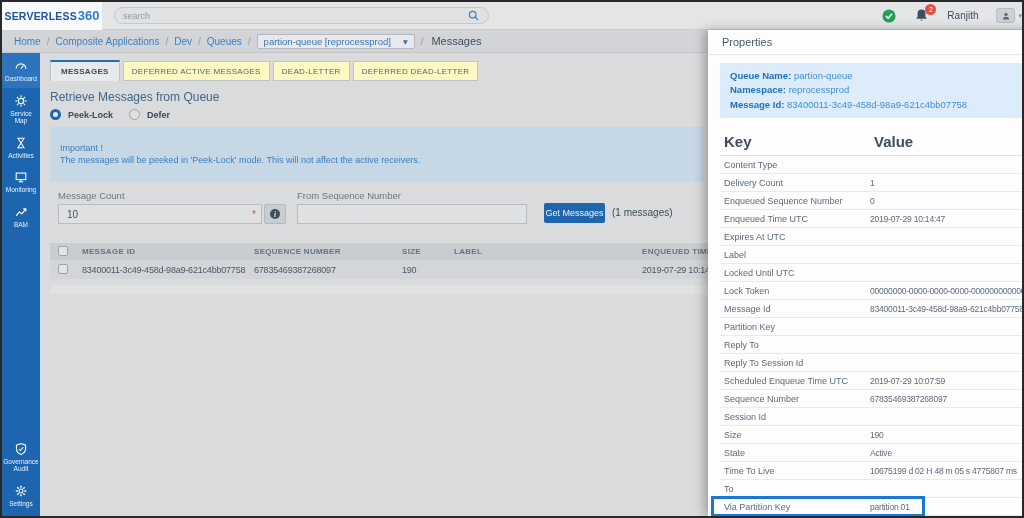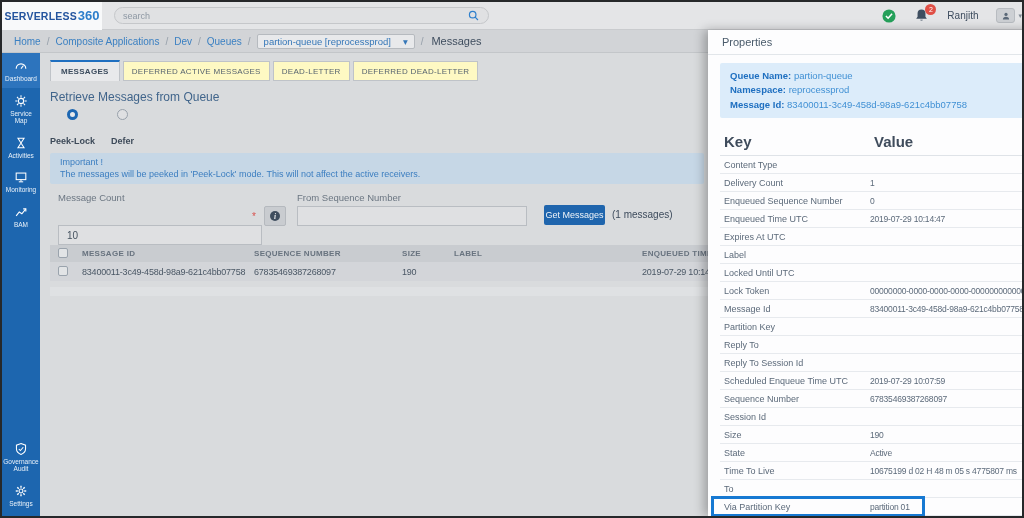--- a/index.html
+++ b/index.html
@@ -39,25 +39,25 @@
   .side-bottom { margin-top:auto; padding-bottom:4px; }
   .side-icon { width:14px; height:14px; display:block; }
 
   
   .content { position:absolute; left:48px; top:51px; right:0; bottom:0; }
   .tabs { display:flex; gap:3px; margin-top:7px; align-items:flex-end; }
   .tab { background:#fef9c3; border:1px solid #bfc3c8; color:#57646f; font-size:8px; letter-spacing:.3px; padding:5px 8px 4px; cursor:pointer; }
   .tab.active { background:#e8e9eb; border-top:2px solid #1f6fc0; border-bottom:none; color:#3c4c5e; font-weight:bold; padding:5px 10px 5px; }
   .section-heading { margin-top:9px; font-size:12px; color:#41658b; }
   .radio-row { margin-top:5px; display:flex; gap:16px; align-items:center; }
-  .radio-opt { display:flex; align-items:center; gap:16px; font-size:9px; font-weight:bold; color:#3d4a59; cursor:pointer;flex-direction:column; }
+  .radio-opt { display:flex; align-items:center; gap:7px; font-size:9px; font-weight:bold; color:#3d4a59; cursor:pointer; }
   .radio { width:11px; height:11px; border-radius:50%; }
   .radio.sel { border:3px solid #1d67b2; background:#e8e9eb; }
   .radio.unsel { border:1px solid #98a1ab; background:#dfe0e2; }
-  .infobox { margin-top:7px; width:654px; background:#c6d7e6; border-radius:2px; padding:4px 10px; font-size:9px; color:#3c7ec0; line-height:11.5px; }
+  .infobox { margin-top:7px; width:654px; background:#c6d7e6; border-radius:2px; padding:16px 10px; font-size:9px; color:#3c7ec0; line-height:11.5px; }
   .form-row { position:relative; height:46px; margin-top:8px; }
   .fgroup { position:absolute; top:0; }
   .flabel { font-size:9.5px; color:#6b7682; margin-bottom:3px; }
   .input-wrap { position:relative; display:flex; }
   .tinput { height:20px; background:#dfe0e2; border:1px solid #b9bdc2; font-size:10px; color:#45525f; padding:0 14px 0 8px; outline:none; font-family:"Liberation Sans", sans-serif; }
   .req-star { position:absolute; right:30px; top:5px; color:#d9534f; font-size:10px; }
   .info-btn { width:22px; height:20px; margin-left:2px; background:#c9ccd0; border:1px solid #b5b9be; border-radius:2px; display:flex; align-items:center; justify-content:center; cursor:pointer; }
   .info-glyph { width:10px; height:10px; border-radius:50%; background:#3f4e5e; color:#e8eaec; font-size:7.5px; font-weight:bold; display:flex; align-items:center; justify-content:center; font-family:"Liberation Serif", serif; font-style:italic; }
   .btn-primary { position:absolute; left:494px; top:13px; width:61px; height:20px; background:#1f65ad; color:#eef3f8; border:none; border-radius:2px; font-size:9px; cursor:pointer; font-family:"Liberation Sans", sans-serif; }
   .msg-count-text { position:absolute; left:562px; top:17px; font-size:10px; color:#3d4b5c; }
@@ -237,21 +237,21 @@
 
     <div class="infobox">
       <div>Important !</div>
       <div>The messages will be peeked in 'Peek-Lock' mode. This will not affect the active receivers.</div>
     </div>
 
     <div class="form-row">
       <div class="fgroup" style="left:8px;">
         <div class="flabel">Message Count</div>
         <div class="input-wrap">
-          <input class="tinput" style="width: 204px; margin-top: 19px;" value="10">
+          <input class="tinput" style="width: 204px;" value="10">
           <span class="req-star">*</span>
           <div class="info-btn">
             <span class="info-glyph">i</span>
           </div>
         </div>
       </div>
       <div class="fgroup" style="left:247px;">
         <div class="flabel">From Sequence Number</div>
         <div class="input-wrap">
           <input class="tinput" style="width: 230px;" value="">

